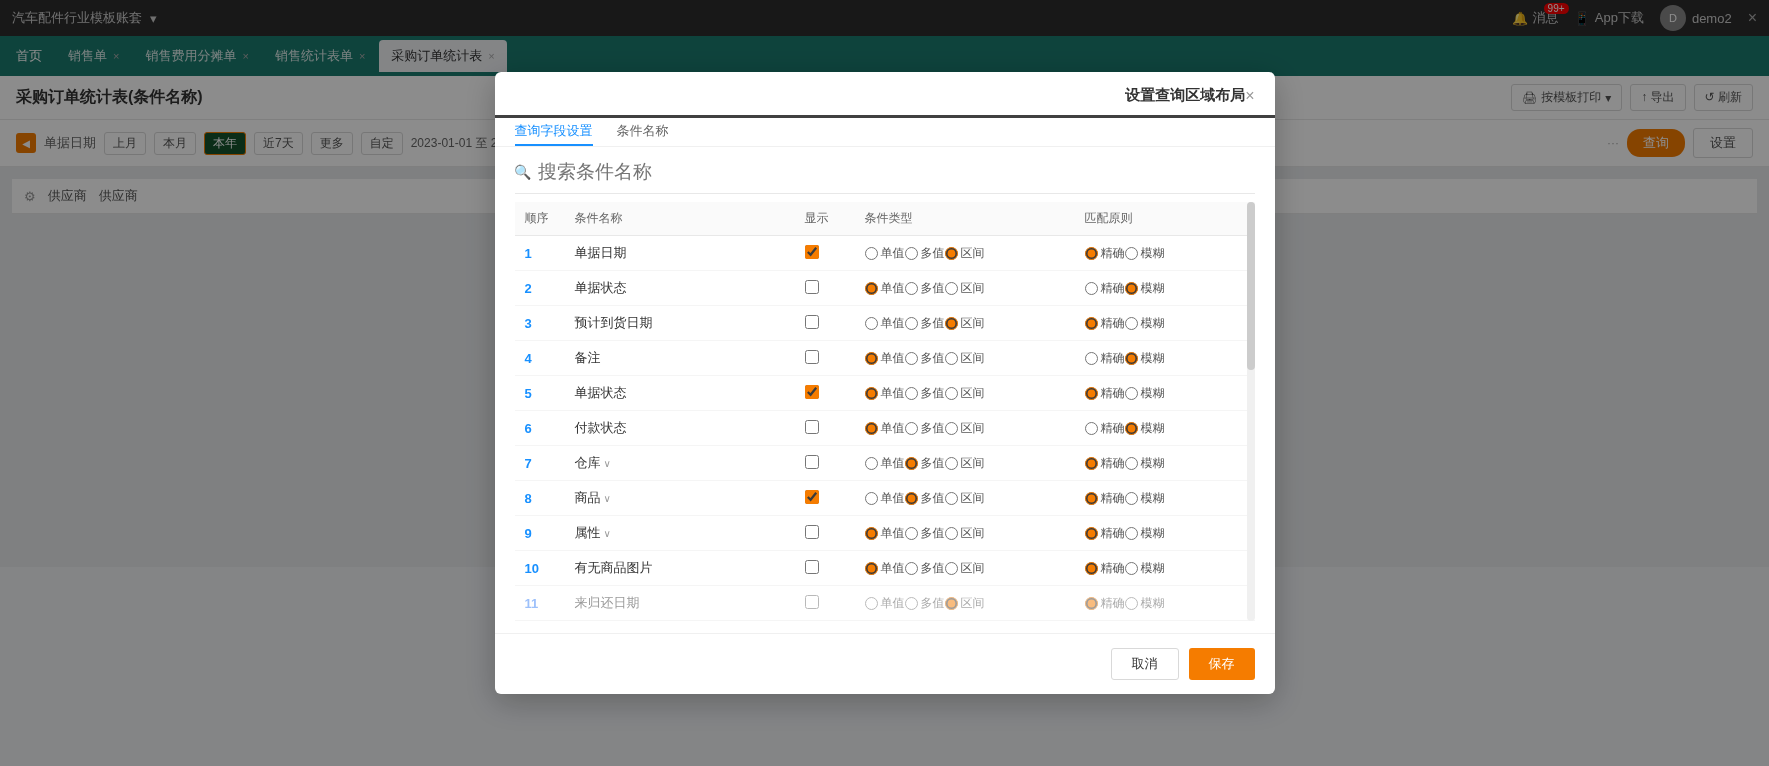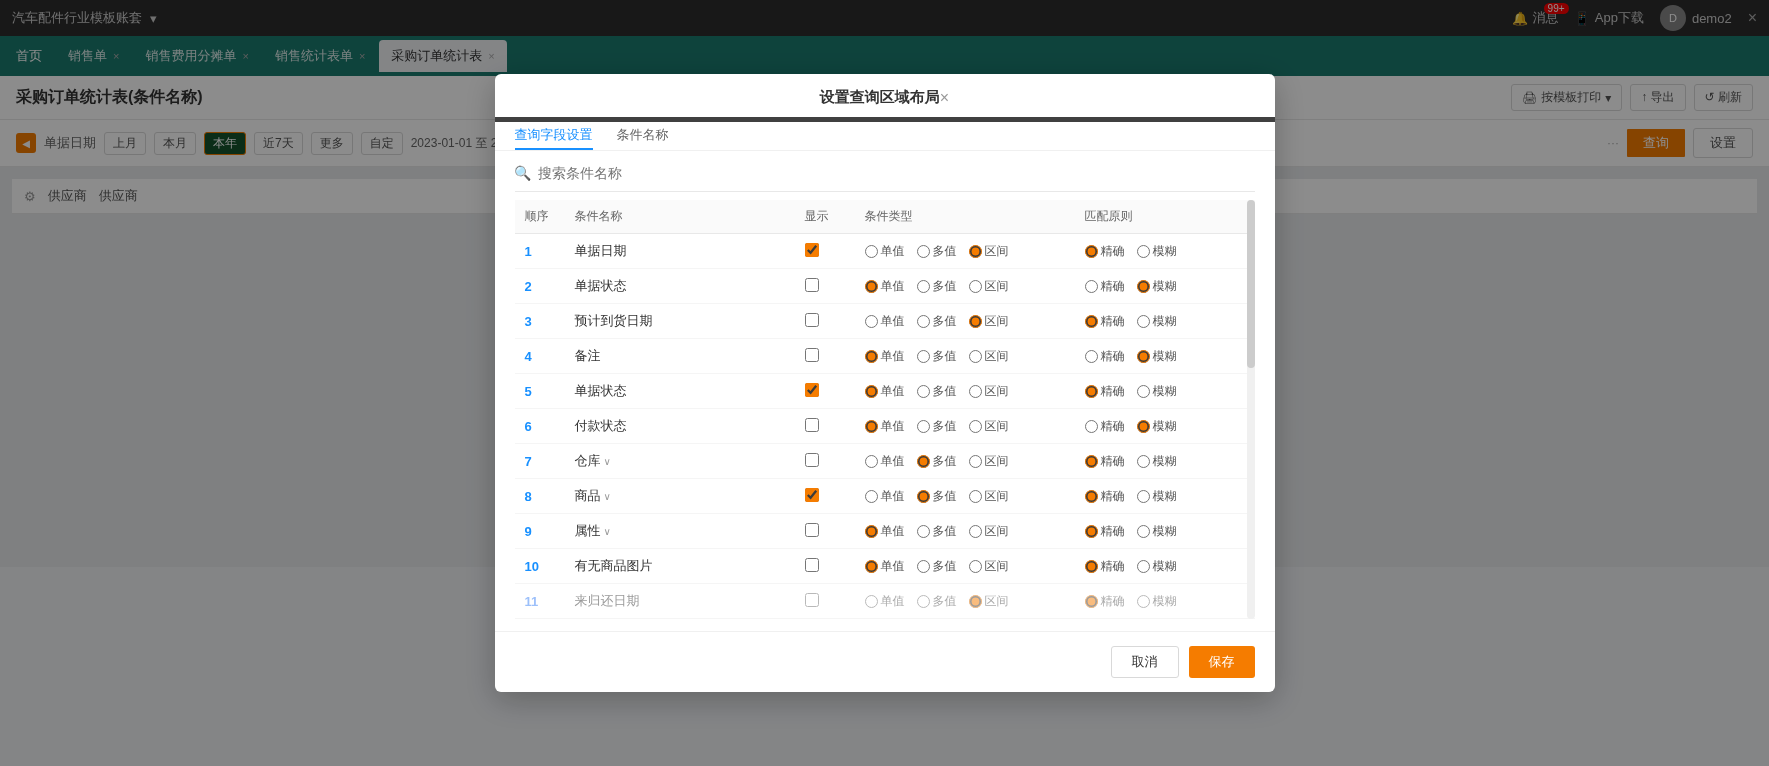--- a/index.html
+++ b/index.html
@@ -69,21 +69,21 @@
       display: flex;
       align-items: center;
       gap: 8px;
     }
     .filter-arrow { background: #f57c00; color: #fff; border: none; width: 20px; height: 20px; border-radius: 3px; cursor: pointer; display: flex; align-items: center; justify-content: center; font-size: 10px; }
     .filter-label { color: #666; font-size: 13px; }
     .filter-btn { padding: 2px 8px; border-radius: 3px; cursor: pointer; font-size: 12px; border: 1px solid transparent; }
     .filter-btn.active { background: #14532d; color: #fff; border-color: #f57c00; }
     .filter-btn:not(.active) { background: #fff; color: #555; border-color: #d9d9d9; }
     .filter-date { color: #666; font-size: 12px; }
-    .btn-query { background: #f57c00; color: #fff; border: none; padding: 5px 16px; border-radius: 1px; cursor: pointer; font-size: 13px; }
+    .btn-query { background: #f57c00; color: #fff; border: none; padding: 5px 16px; border-radius: 13px; cursor: pointer; font-size: 13px; }
     .btn-set { background: #fff; color: #555; border: 1px solid #d9d9d9; padding: 5px 16px; border-radius: 3px; cursor: pointer; font-size: 13px; }
 
     
     .content-area {
       background: #e8eaec;
       padding: 12px;
       min-height: 400px;
       position: relative;
     }
     .table-header-row {
@@ -113,23 +113,23 @@
       border-radius: 6px;
       width: 780px;
       max-height: 680px;
       display: flex;
       flex-direction: column;
       box-shadow: 0 8px 32px rgba(0,0,0,0.25);
     }
     .modal-header {
       display: flex;
       align-items: center;
-      justify-content: center;
+      justify-content: flex-end;
       padding: 14px 20px 10px 20px;
-      border-bottom: 5px solid #404040;
+      border-bottom: 3px solid #404040;
     }
     .modal-title { font-size: 15px; font-weight: bold; color: #333; }
     .modal-close { font-size: 16px; color: #999; cursor: pointer; background: none; border: none; line-height: 1; }
     .modal-tabs { display: flex; padding: 0 20px; border-bottom: 1px solid #f0f0f0; gap: 24px; }
     .modal-tab { padding: 4px 0; font-size: 13px; color: #666; cursor: pointer; border-bottom: 2px solid transparent; }
     .modal-tab.active { color: #1890ff; border-bottom-color: #1890ff; }
     .modal-body { flex: 1; padding: 12px 20px; overflow-y: auto; }
     .modal-footer { padding: 14px 20px; border-top: 1px solid #f0f0f0; display: flex; justify-content: flex-end; gap: 10px; }
 
     
@@ -155,21 +155,21 @@
       border-bottom: 1px solid #f5f5f5;
       vertical-align: middle;
     }
     .col-order { width: 50px; color: #1890ff; font-weight: bold; }
     .col-name { min-width: 120px; }
     .col-show { width: 60px; }
     .col-type { width: 220px; }
     .col-match { width: 180px; }
 
     
-    .radio-group { display: flex; gap: 12px; align-items: flex-start; }
+    .radio-group { display: flex; gap: 0; align-items: flex-start; }
     .radio-item { display: flex; align-items: center; gap: 3px; font-size: 12px; color: #555; }
     .radio-input { accent-color: #f57c00; cursor: pointer; }
 
     
     .cb { accent-color: #f57c00; cursor: pointer; width: 14px; height: 14px; }
 
     
     .btn-cancel { background: #fff; color: #333; border: 1px solid #d9d9d9; padding: 6px 20px; border-radius: 3px; cursor: pointer; font-size: 13px; }
     .btn-save { background: #f57c00; color: #fff; border: none; padding: 6px 20px; border-radius: 3px; cursor: pointer; font-size: 13px; }
   </style>
@@ -280,21 +280,21 @@
       </div>
       <div class="modal-tab">
         <span>条件名称</span>
       </div>
     </div>
 
     <div class="modal-body">
 
       <div class="modal-search">
         <span class="search-icon">🔍</span>
-        <input type="text" placeholder="搜索条件名称" style="border: none; outline: none; font-size: 14px; color: rgb(102, 102, 102); flex: 1 1 0%; padding: 2px 6px;">
+        <input type="text" placeholder="搜索条件名称" style="border: none; outline: none; font-size: 19px; color: rgb(102, 102, 102); flex: 1 1 0%; padding: 2px 6px;">
       </div>
 
       <div style="position:relative; overflow:hidden;">
         <table class="modal-table">
           <thead>
             <tr>
               <th class="col-order">顺序</th>
               <th class="col-name">条件名称</th>
               <th class="col-show">显示</th>
               <th class="col-type">条件类型</th>

